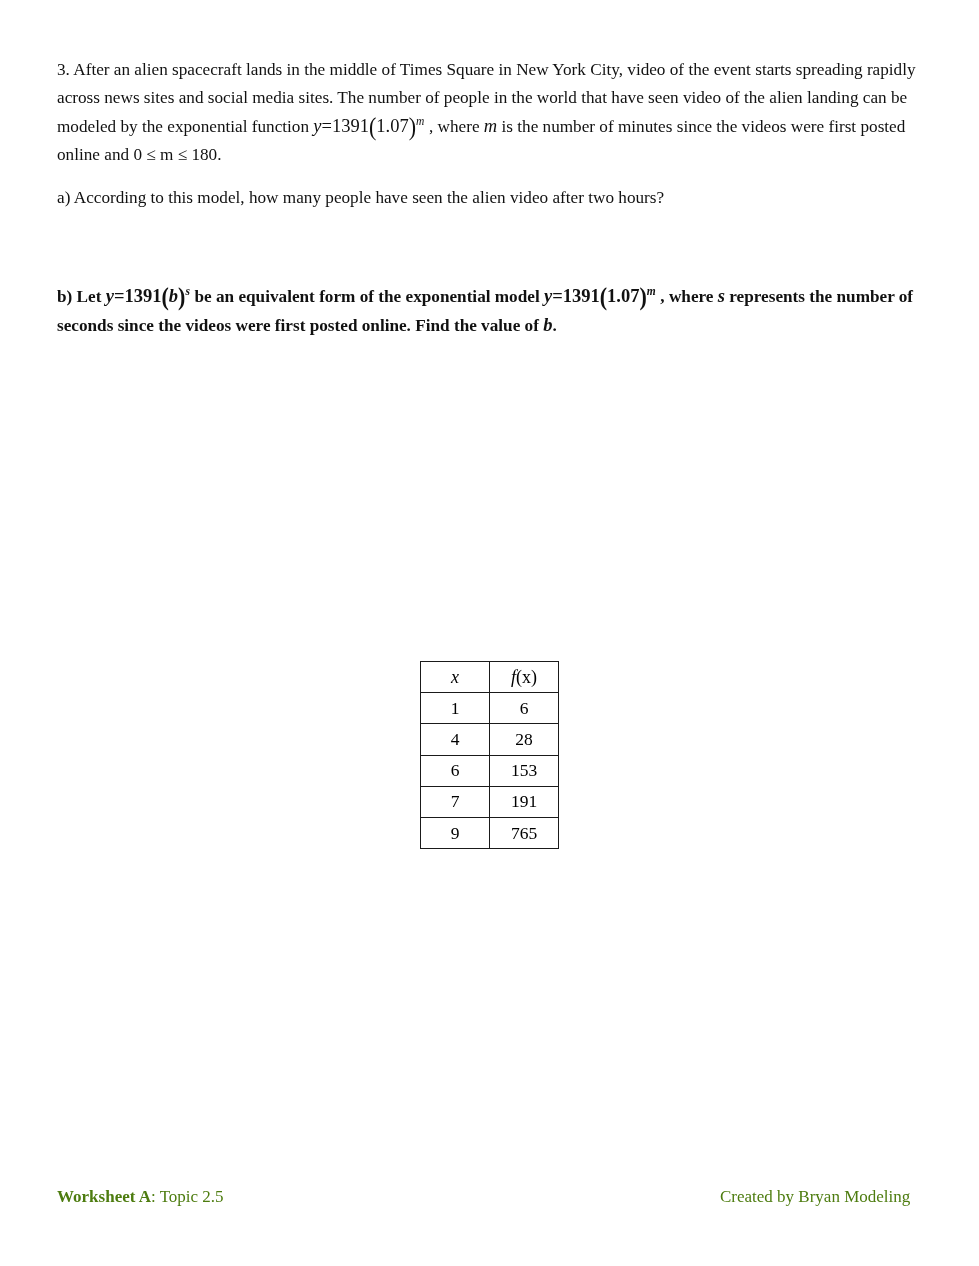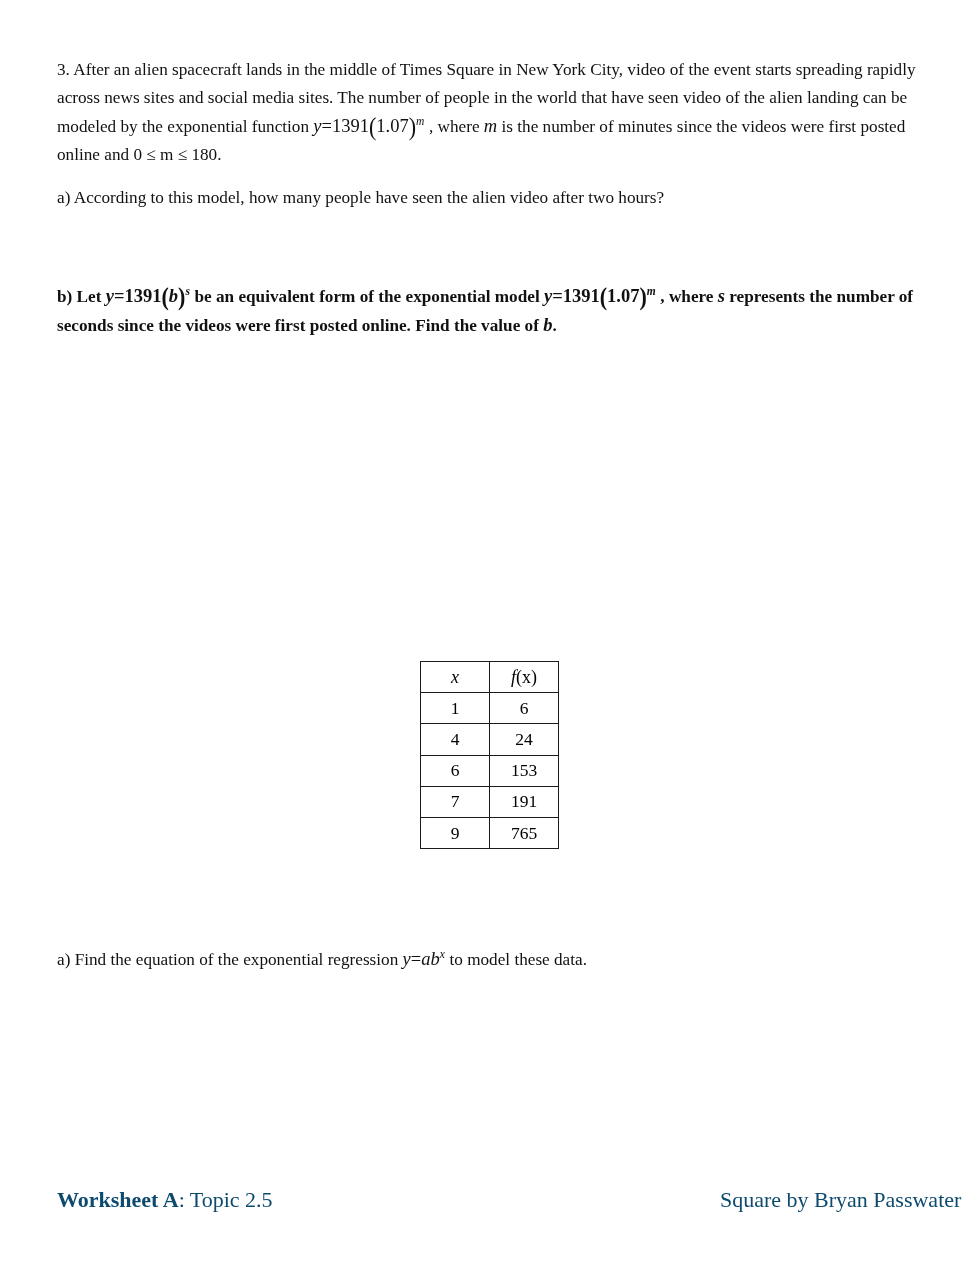--- a/index.html
+++ b/index.html
@@ -101,22 +101,22 @@
   #p4-a    { left: 57px; top: 945px;  width: 868px; }
   #p4-b    { left: 57px; top: 1044px; width: 868px; }
 
   
   #footer {
     position: absolute;
     left: 57px;
     top: 1187px;
     width: 868px;
     height: 24px;
-    font-size: 22px;
-    color: #0c4a6e;
+    font-size: 17px;
+    color: #4d7c0f;
   }
   #footer .f-left   { position: absolute; left: 0px;   top: 0; white-space: nowrap; }
   #footer .f-center { position: absolute; left: 255px; top: 0; white-space: nowrap; }
   #footer .f-right  { position: absolute; left: 663px; top: 0; white-space: nowrap; }
   #footer .bold     { font-weight: bold; }
 </style>
 </head>
 <body>
 
 <div class="page">
@@ -157,45 +157,38 @@
       <tr>
         <td class="hdr">x</td>
         <td class="hdr"><span class="fn">f</span><span class="pr">(x)</span></td>
       </tr>
       <tr>
         <td>1</td>
         <td>6</td>
       </tr>
       <tr>
         <td>4</td>
-        <td>24</td>
+        <td>28</td>
       </tr>
       <tr>
         <td>6</td>
         <td>153</td>
       </tr>
       <tr>
         <td>7</td>
         <td>191</td>
       </tr>
       <tr>
         <td>9</td>
         <td>765</td>
       </tr>
     </tbody>
   </table>
 
 
-  <div class="block" id="p4-a">
-    <span>a)</span>
-    <span>Find the equation of the exponential regression</span>
-    <span class="math">
-      <span class="var">y</span><span class="op">=</span><span>a</span><span>b</span><sup>x</sup>
-    </span><span>to model these data.</span>
-  </div>
 
 
   <div id="footer">
     <span class="f-left"><span class="bold">Worksheet A</span><span>: Topic 2.5</span></span>
-    <span class="f-right">Square by Bryan Passwater</span>
+    <span class="f-right">Created by Bryan Modeling</span>
   </div>
 
 </div>
 
 </body></html>

